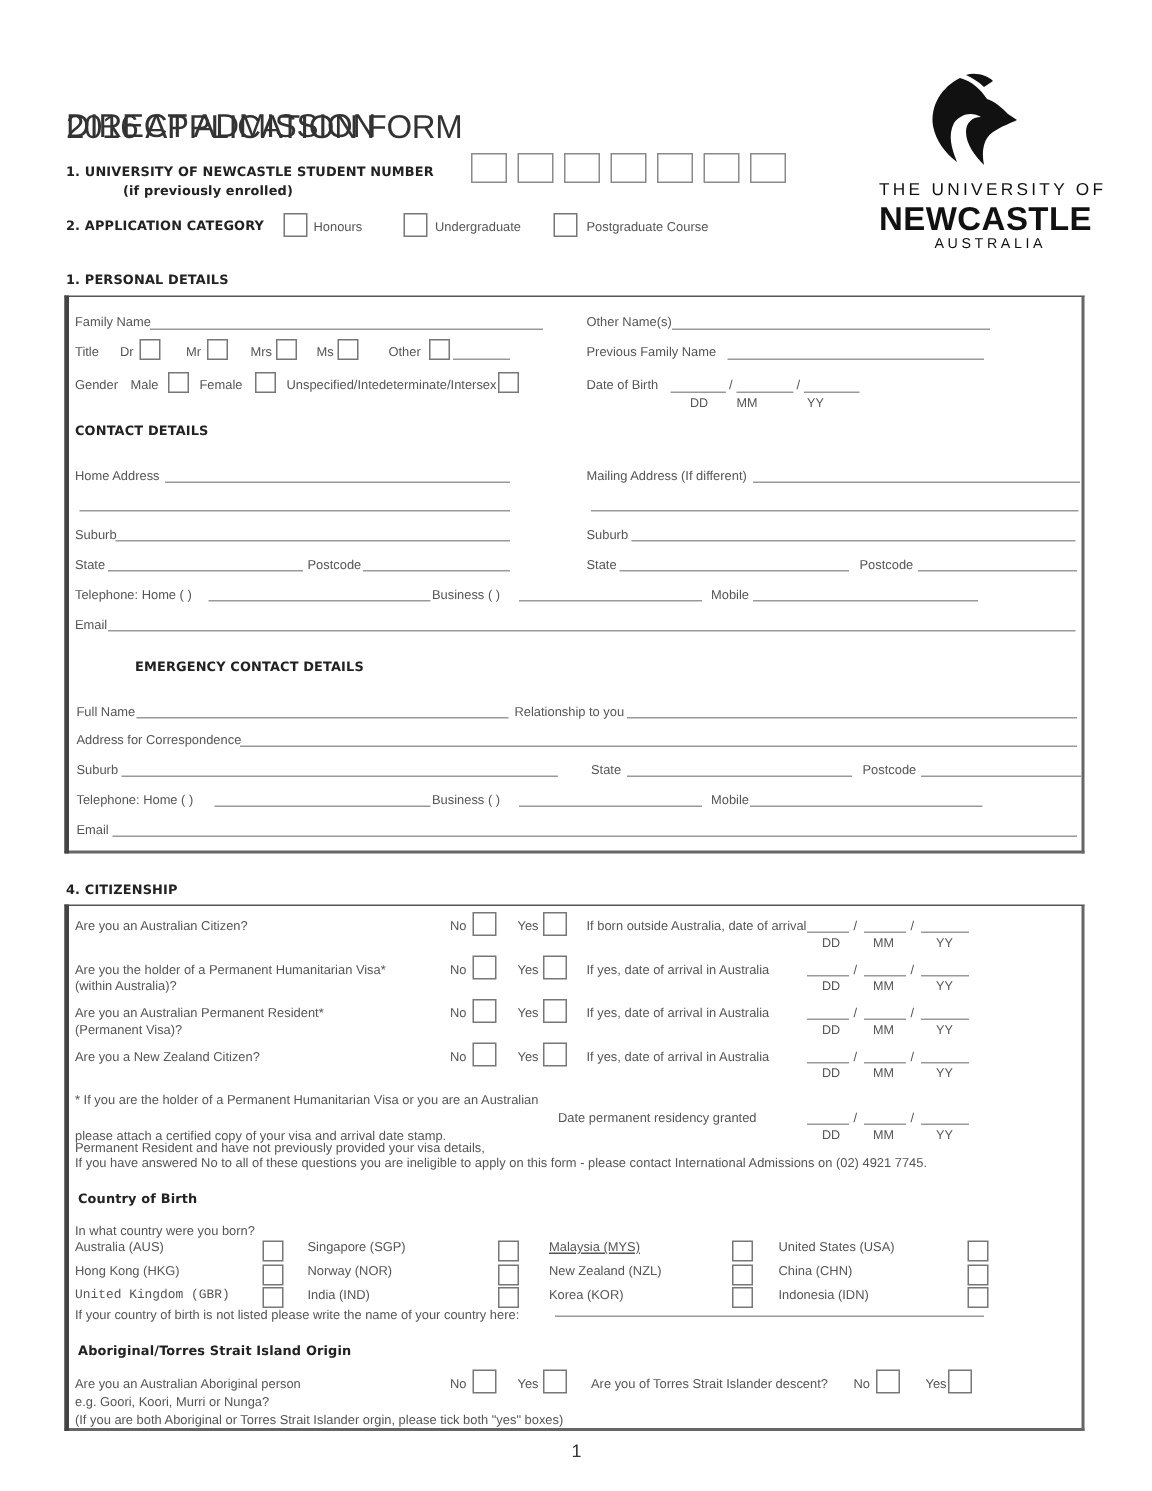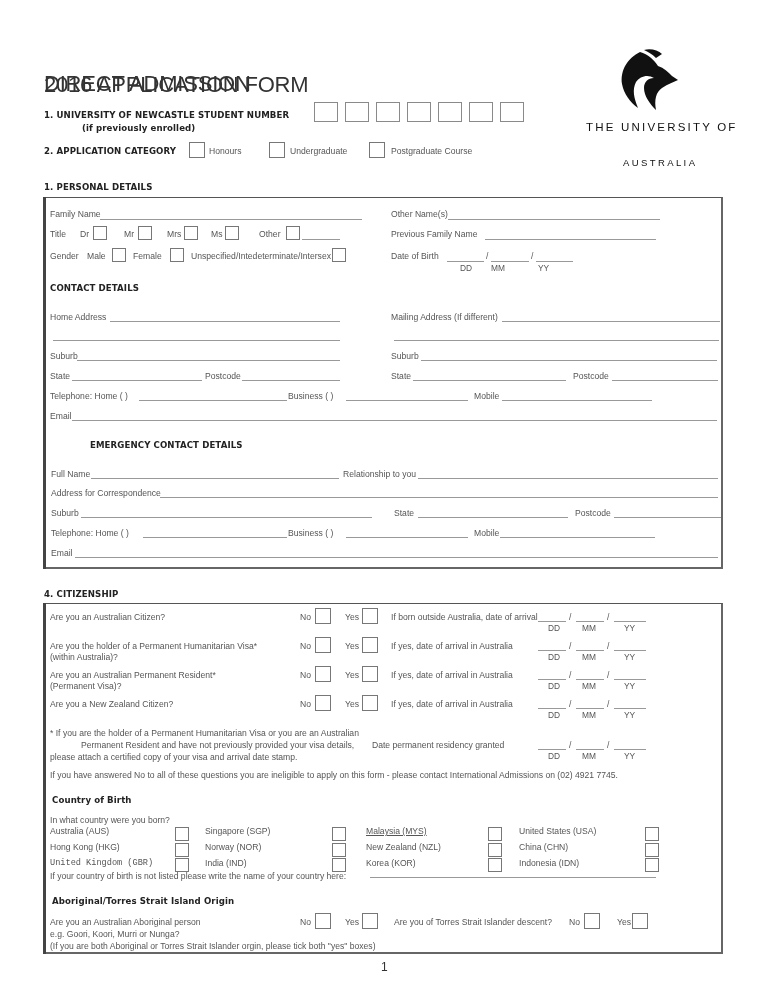--- a/index.html
+++ b/index.html
@@ -26,20 +26,21 @@
 
 <div class="abs title" style="left:44px;top:54px;margin-top:17px;">DIRECT ADMISSION</div>
 <div class="abs title" style="left:44px;top:72px;">2016 APPLICATION FORM</div>
 
 <div style="position:absolute;left:586px;top:48px;width:132px;height:116px;">
   <svg width="70" height="66" viewBox="0 0 70 66" style="position:absolute;left:28px;top:0;">
     <path d="M26 4 C14 10 6 22 8 36 C10 46 16 54 24 60 C20 50 18 42 22 34 C26 28 34 26 40 30 C34 30 30 34 30 40 C30 48 36 56 42 62 C40 52 42 44 48 40 C54 36 60 34 64 32 L58 28 C54 24 50 20 44 18 C40 12 34 6 26 4 Z" fill="#111"></path>
     <path d="M30 2 C36 0 44 2 48 6 L42 10 C38 6 34 4 30 2 Z" fill="#111"></path>
   </svg>
   <div class="abs logo-text1" style="left:0;top:73px;">THE UNIVERSITY OF</div>
+  <div class="abs logo-text2" style="left:0;top:85px;">NEWCASTLE</div>
   <div class="abs logo-text3" style="left:37px;top:109px;">AUSTRALIA</div>
 </div>
 
 <div class="abs sect" style="left:44px;top:110px;">1. UNIVERSITY OF NEWCASTLE STUDENT NUMBER</div>
 <div class="abs sect" style="left:82px;top:123px;font-weight:bold;">(if previously enrolled)</div>
 <div>
   <div class="sn" style="left:314px;top:102px;"></div>
   <div class="sn" style="left:345px;top:102px;"></div>
   <div class="sn" style="left:376px;top:102px;"></div>
   <div class="sn" style="left:407px;top:102px;"></div>
@@ -218,21 +219,21 @@
 <div class="line" style="left:538px;top:708px;width:28px;"></div>
 <div class="abs lbl" style="left:569px;top:699px;">/</div>
 <div class="line" style="left:576px;top:708px;width:28px;"></div>
 <div class="abs lbl" style="left:607px;top:699px;">/</div>
 <div class="line" style="left:614px;top:708px;width:32px;"></div>
 <div class="abs sub" style="left:548px;top:710px;">DD</div>
 <div class="abs sub" style="left:582px;top:710px;">MM</div>
 <div class="abs sub" style="left:624px;top:710px;">YY</div>
 
 <div class="abs lbl" style="left:50px;top:728px;">* If you are the holder of a Permanent Humanitarian Visa or you are an Australian</div>
-<div class="abs lbl" style="left:50px;top:740px;margin-left:31px;">Permanent Resident and have not previously provided your visa details,</div>
+<div class="abs lbl" style="left:50px;top:760px;">Permanent Resident and have not previously provided your visa details,</div>
 <div class="abs lbl" style="left:50px;top:752px;">please attach a certified copy of your visa and arrival date stamp.</div>
 <div class="abs lbl" style="left:372px;top:740px;">Date permanent residency granted</div>
 <div class="line" style="left:538px;top:749px;width:28px;"></div>
 <div class="abs lbl" style="left:569px;top:740px;">/</div>
 <div class="line" style="left:576px;top:749px;width:28px;"></div>
 <div class="abs lbl" style="left:607px;top:740px;">/</div>
 <div class="line" style="left:614px;top:749px;width:32px;"></div>
 <div class="abs sub" style="left:548px;top:751px;">DD</div>
 <div class="abs sub" style="left:582px;top:751px;">MM</div>
 <div class="abs sub" style="left:624px;top:751px;">YY</div>

